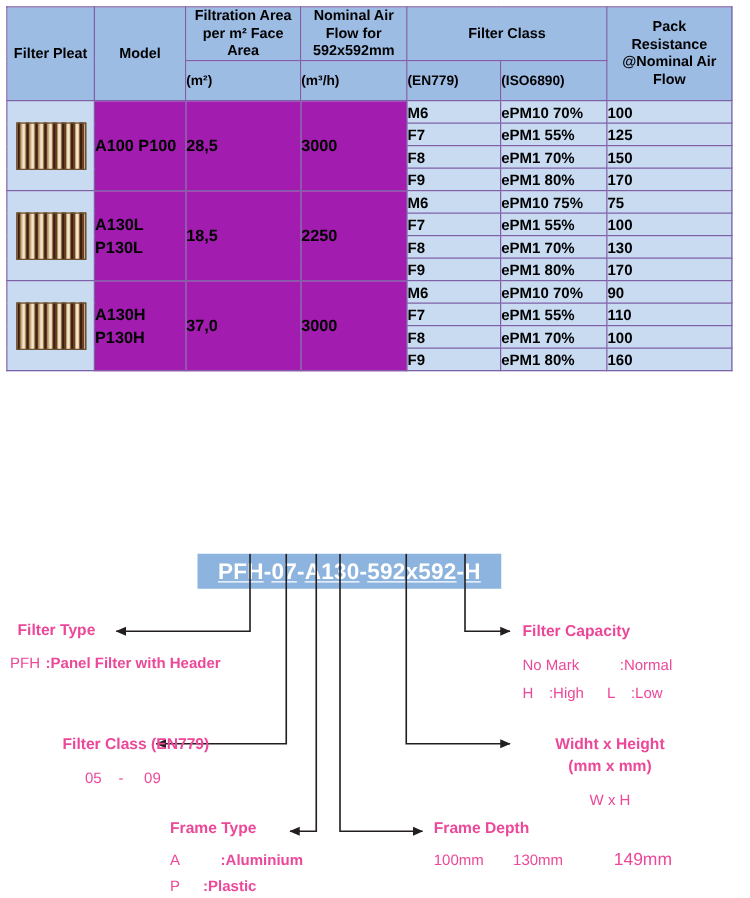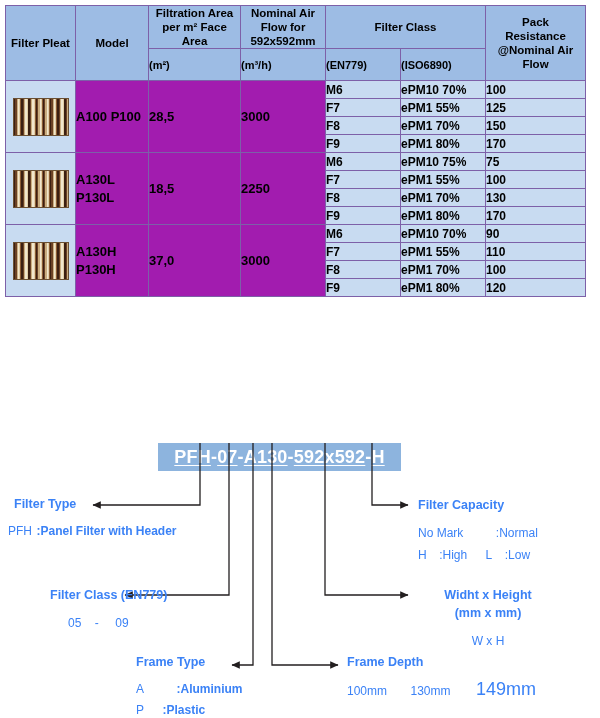--- a/index.html
+++ b/index.html
@@ -104,21 +104,21 @@
   svg.connectors {
     position: absolute;
     left: 0; top: 443px;
     width: 600px; height: 240px;
     pointer-events: none;
   }
 
   .lbl {
     position: absolute;
     font-family: "Liberation Sans", sans-serif;
-    color: #3b82f6;
+    color: #ec4899;
     white-space: nowrap;
   }
   .lbl .hdg { font-size: 12.5px; font-weight: bold; display: block; }
   .center { text-align: center; }
 </style>
 </head>
 <body>
 
 <div id="root">
 
@@ -243,21 +243,21 @@
           <td class="body">110</td>
         </tr>
         <tr>
           <td class="body">F8</td>
           <td class="body">ePM1 70%</td>
           <td class="body">100</td>
         </tr>
         <tr>
           <td class="body">F9</td>
           <td class="body">ePM1 80%</td>
-          <td class="body">120</td>
+          <td class="body">160</td>
         </tr>
       </tbody>
     </table>
   </div>
 
 
   <div class="codebar">
     <span class="codetext"><u>PFH</u>-<u>07</u>-<u>A</u><u>130</u>-<u>592x592</u>-<u>H</u></span>
   </div>
 
@@ -333,16 +333,16 @@
     <span style="font-size:12px;">P</span>
     <span style="font-size:12px; font-weight:bold; margin-left:14px;">:Plastic</span>
   </div>
 
   <div class="lbl" style="left:347px; top:655px;">
     <span class="hdg">Frame Depth</span>
   </div>
   <div class="lbl" style="left:347px; top:679px;">
     <span style="font-size:12px;">100mm</span>
     <span style="font-size:12px; margin-left:19px;">130mm</span>
-    <span style="font-size:18px; margin-left:21px;">149mm</span>
+    <span style="font-size:14px; margin-left:36px;">149mm</span>
   </div>
 
 </div>
 
 </body></html>

